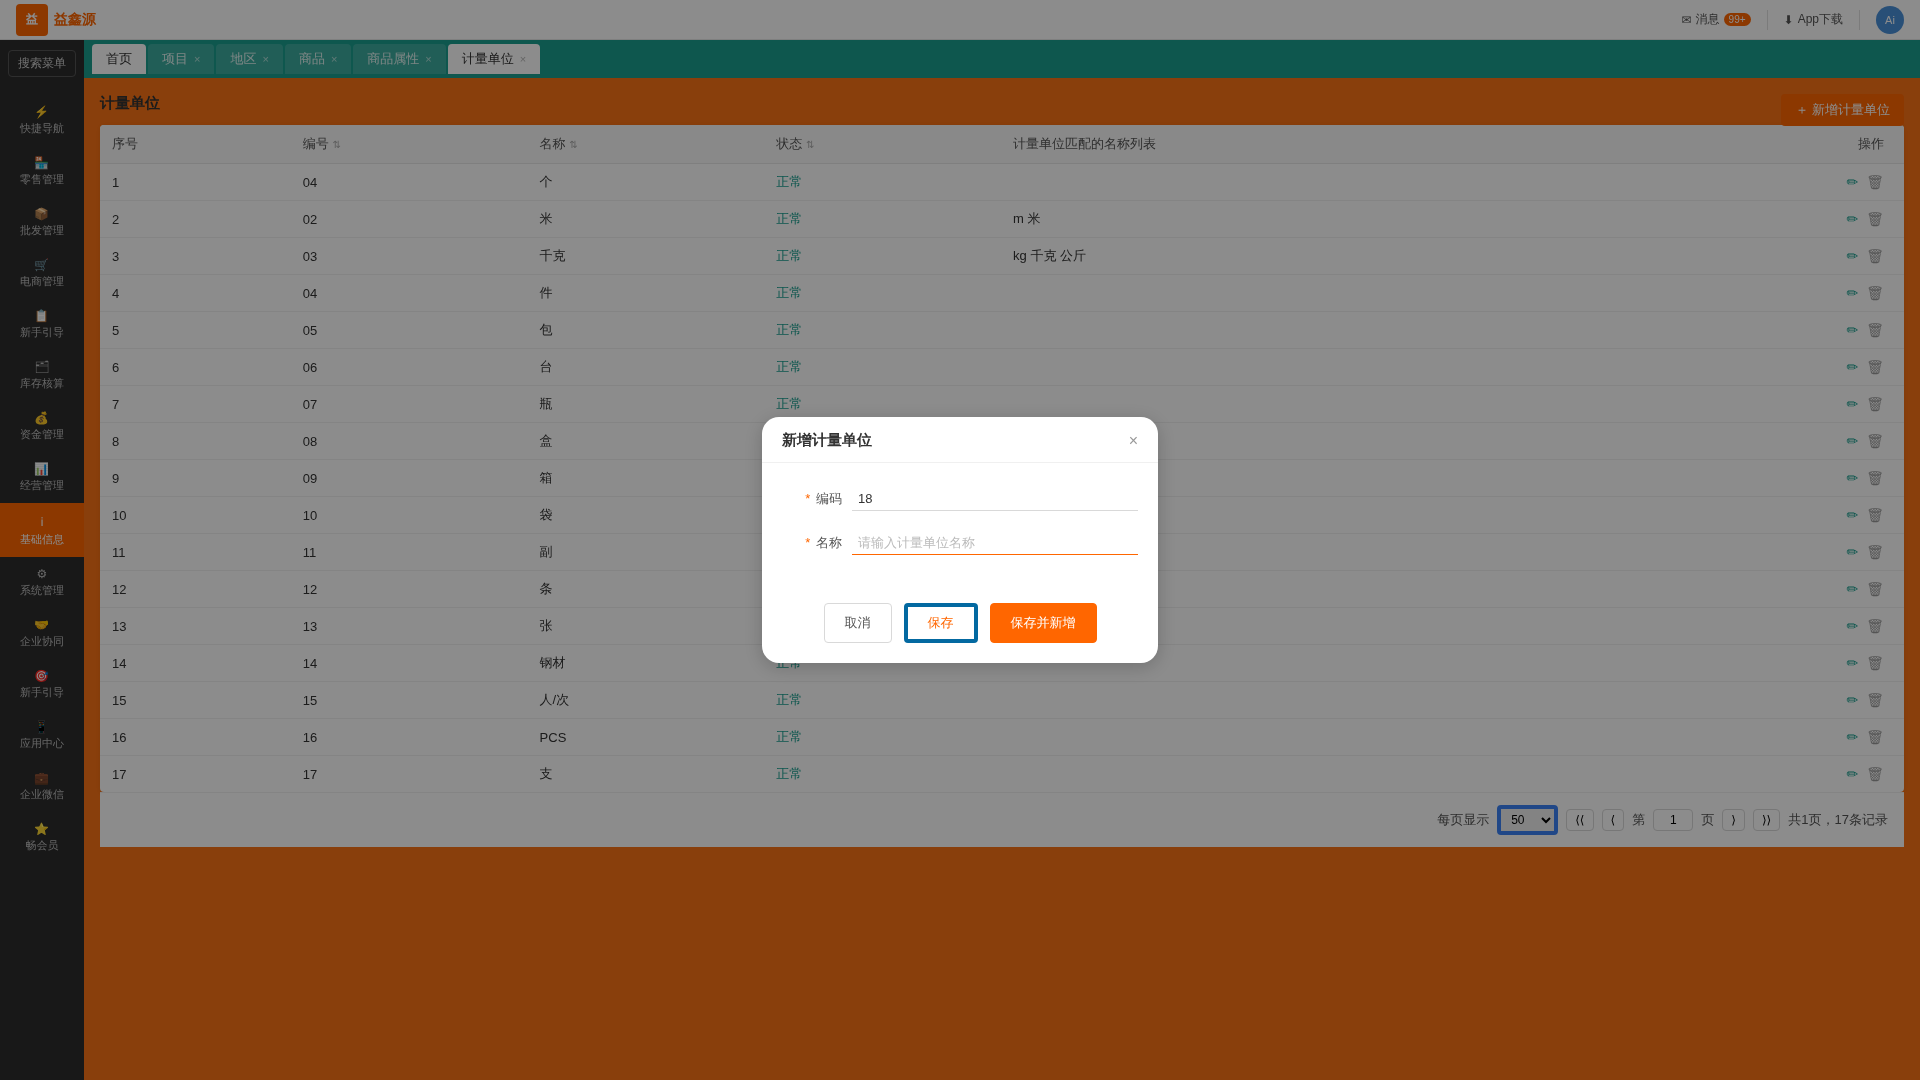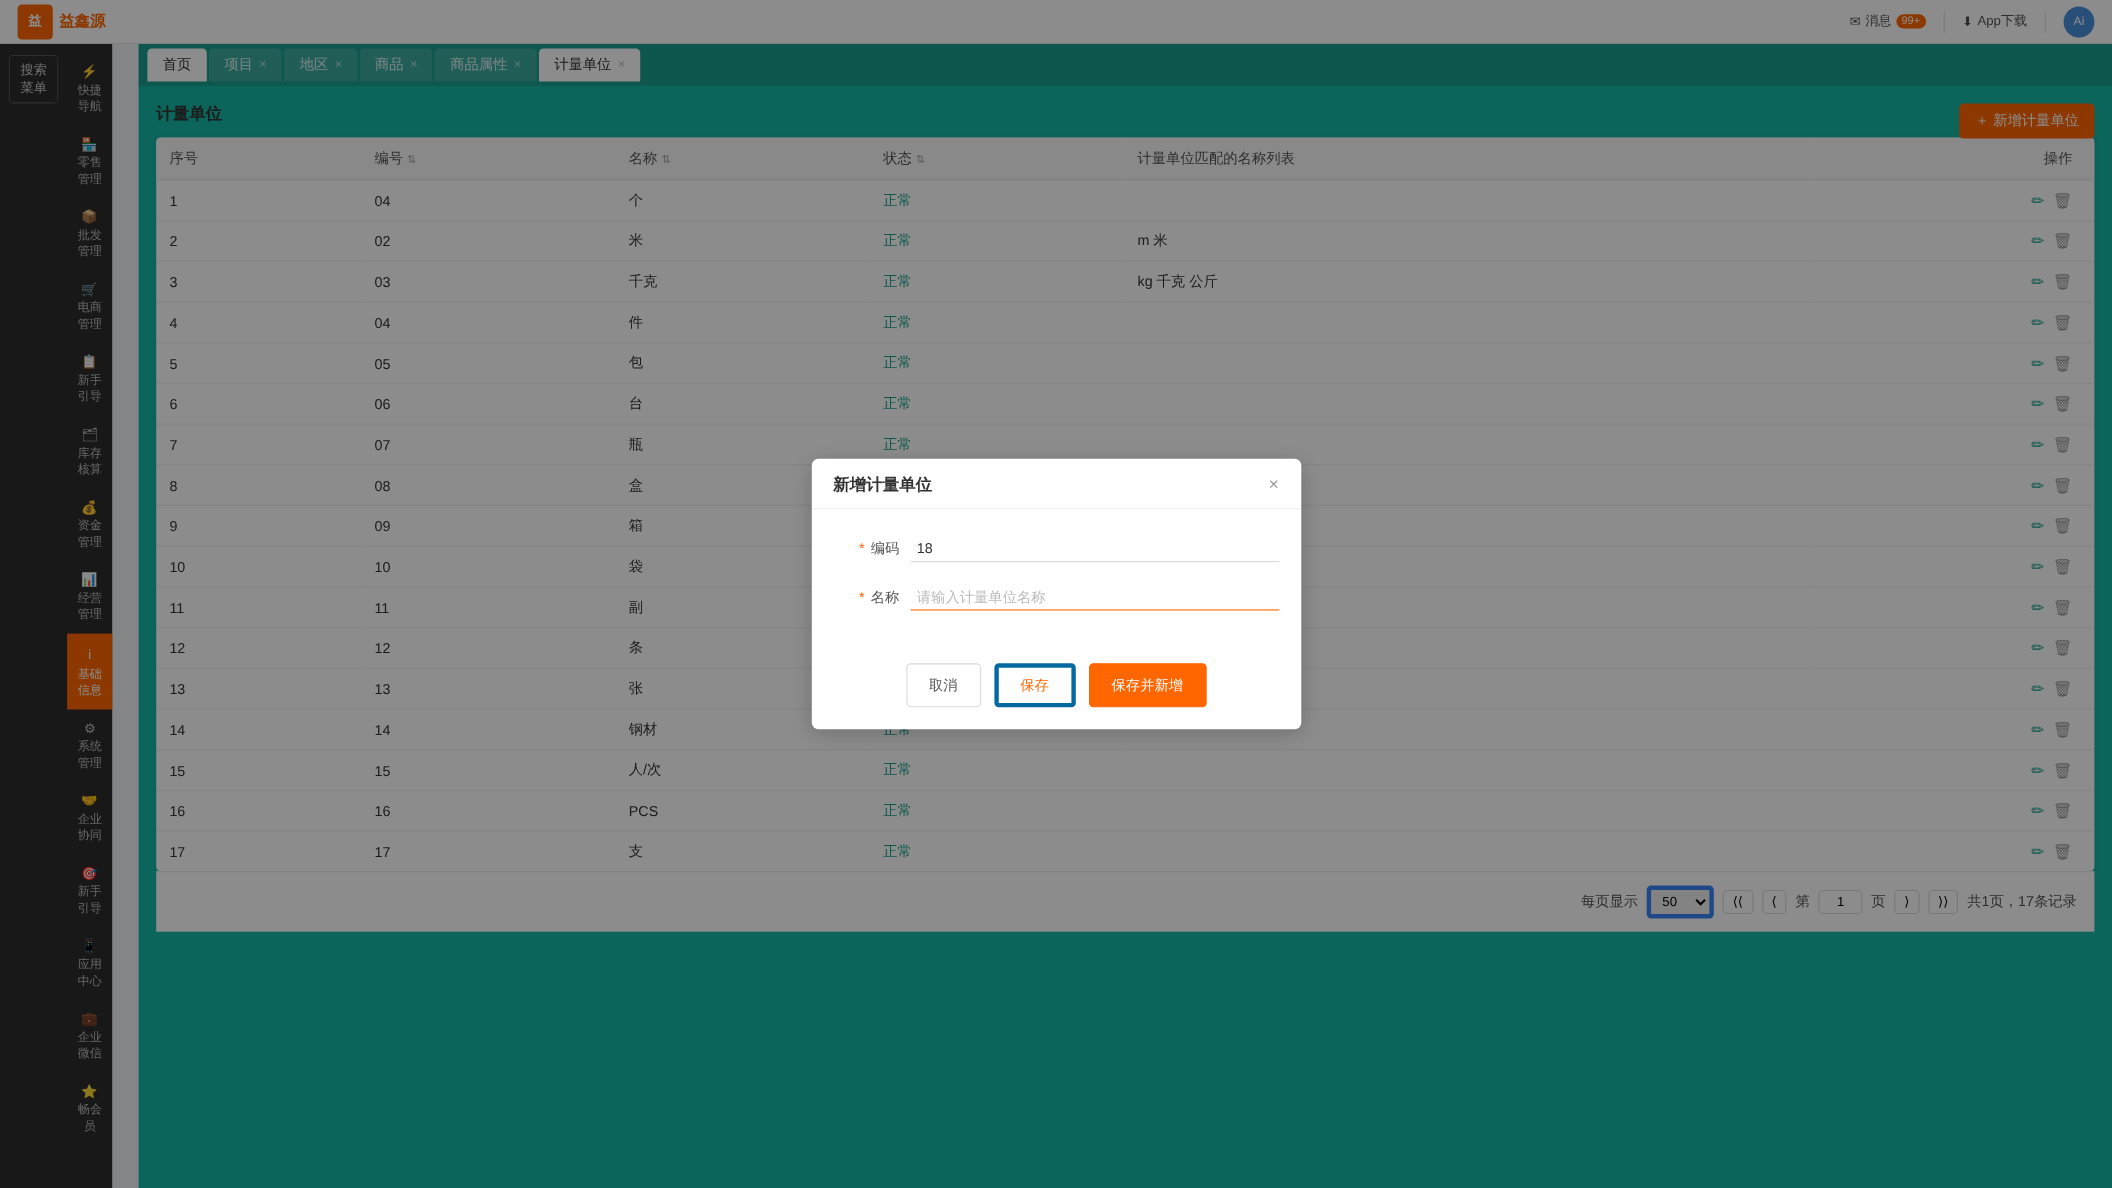--- a/index.html
+++ b/index.html
@@ -13,30 +13,30 @@
     .logo-icon { width: 32px; height: 32px; background: #f60; border-radius: 4px; display: flex; align-items: center; justify-content: center; color: white; font-weight: bold; font-size: 12px; }
     .logo-text { color: #f60; font-weight: bold; font-size: 14px; }
     .top-bar-right { display: flex; align-items: center; gap: 16px; }
     .top-btn { display: flex; align-items: center; gap: 4px; cursor: pointer; color: #555; font-size: 12px; }
     .badge { background: #f60; color: white; border-radius: 10px; padding: 1px 5px; font-size: 10px; }
     .user-avatar { width: 28px; height: 28px; border-radius: 50%; background: #4a90d9; color: white; display: flex; align-items: center; justify-content: center; font-size: 11px; }
 
     .main-area { display: flex; flex: 1; overflow: hidden; }
 
     
-    .sidebar { width: 102px; background: #2c2c2c; display: flex; color: #ccc; }
+    .sidebar { width: 84px; background: #2c2c2c; display: flex; flex-direction: column; color: #ccc; }
     .sidebar-search { padding: 10px 8px; }
     .sidebar-search-btn { width: 100%; background: transparent; border: 1px solid #555; color: #ccc; border-radius: 4px; padding: 4px; font-size: 12px; cursor: pointer; text-align: center; }
     .sidebar-nav { padding: 8px 0; }
     .sidebar-item { display: flex; align-items: center; justify-content: center; padding: 10px 4px; cursor: pointer; color: #bbb; font-size: 12px; flex-direction: column; gap: 2px; }
     .sidebar-item.active { background: #f60; color: #fff; }
     .sidebar-item-label { font-size: 11px; text-align: center; }
 
     
-    .content-area { flex: 1; display: flex; flex-direction: column; background: #14b8a6; overflow: hidden; margin-left: 24px; }
+    .content-area { flex: 1; display: flex; flex-direction: column; background: #f97316; overflow: hidden; }
 
     
     .tab-bar { background: #1a9e8f; display: flex; align-items: center; height: 38px; padding: 0 8px; gap: 2px; }
     .tab { display: flex; align-items: center; gap: 6px; padding: 6px 14px; border-radius: 4px 4px 0 0; cursor: pointer; color: rgba(255,255,255,0.85); font-size: 13px; background: rgba(255,255,255,0.15); }
     .tab.active { background: #fff; color: #333; }
     .tab-close { font-size: 11px; color: inherit; opacity: 0.7; cursor: pointer; }
 
     
     .page-content { flex: 1; padding: 16px; overflow-y: auto; position: relative; }
     .page-title { font-size: 15px; font-weight: bold; color: #333; margin-bottom: 12px; }
@@ -57,21 +57,21 @@
 
     
     .pagination { padding: 12px 16px; display: flex; align-items: center; justify-content: flex-end; gap: 8px; font-size: 13px; color: #555; background: #fff; border-top: 1px solid #f0f0f0; }
     .page-size-select { border: 4px solid #3b82f6; border-radius: 4px; padding: 3px 6px; font-size: 12px; }
     .page-nav-btn { border: 1px solid #d9d9d9; background: white; border-radius: 4px; padding: 3px 8px; cursor: pointer; font-size: 12px; }
     .page-nav-btn:disabled { opacity: 0.4; cursor: not-allowed; }
     .page-input { border: 1px solid #d9d9d9; border-radius: 4px; padding: 3px 6px; width: 40px; text-align: center; font-size: 12px; }
 
     
     .modal-overlay { position: fixed; top: 0; left: 0; width: 100%; height: 100%; background: rgba(0,0,0,0.45); z-index: 1000; display: flex; align-items: center; justify-content: center; }
-    .modal { background: #fff; border-radius: 6px; width: 445px; box-shadow: 0 4px 20px rgba(0,0,0,0.2); overflow: hidden; }
+    .modal { background: #fff; border-radius: 17px; width: 396px; box-shadow: 0 4px 20px rgba(0,0,0,0.2); overflow: hidden; }
     .modal-header { display: flex; align-items: center; justify-content: space-between; padding: 14px 20px 12px; border-bottom: 1px solid #f0f0f0; }
     .modal-title { font-size: 15px; font-weight: bold; color: #333; }
     .modal-close { background: none; border: none; cursor: pointer; font-size: 16px; color: #999; line-height: 1; }
     .modal-body { padding: 24px 20px 16px; }
     .form-row { display: flex; align-items: center; margin-bottom: 20px; }
     .form-label { width: 60px; text-align: right; margin-right: 10px; font-size: 13px; color: #555; }
     .form-label .required { color: #f60; margin-right: 2px; }
     .form-input { flex: 1; border: none; border-bottom: 1px solid #d9d9d9; padding: 4px 6px; font-size: 13px; color: #333; outline: none; background: transparent; }
     .form-input.active-input { border-bottom-color: #f60; }
     .form-input::placeholder { color: #bbb; }

